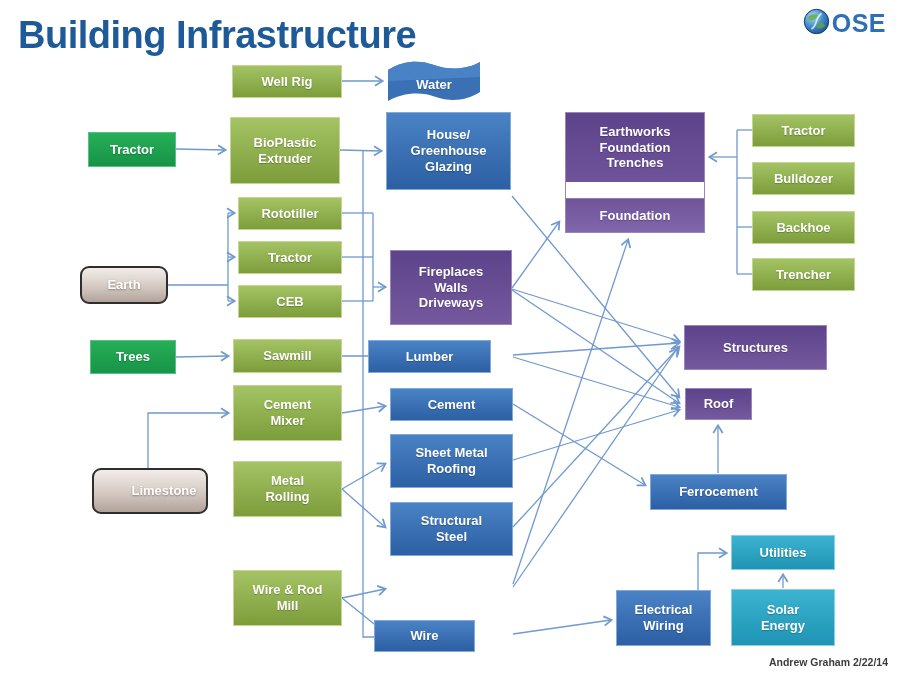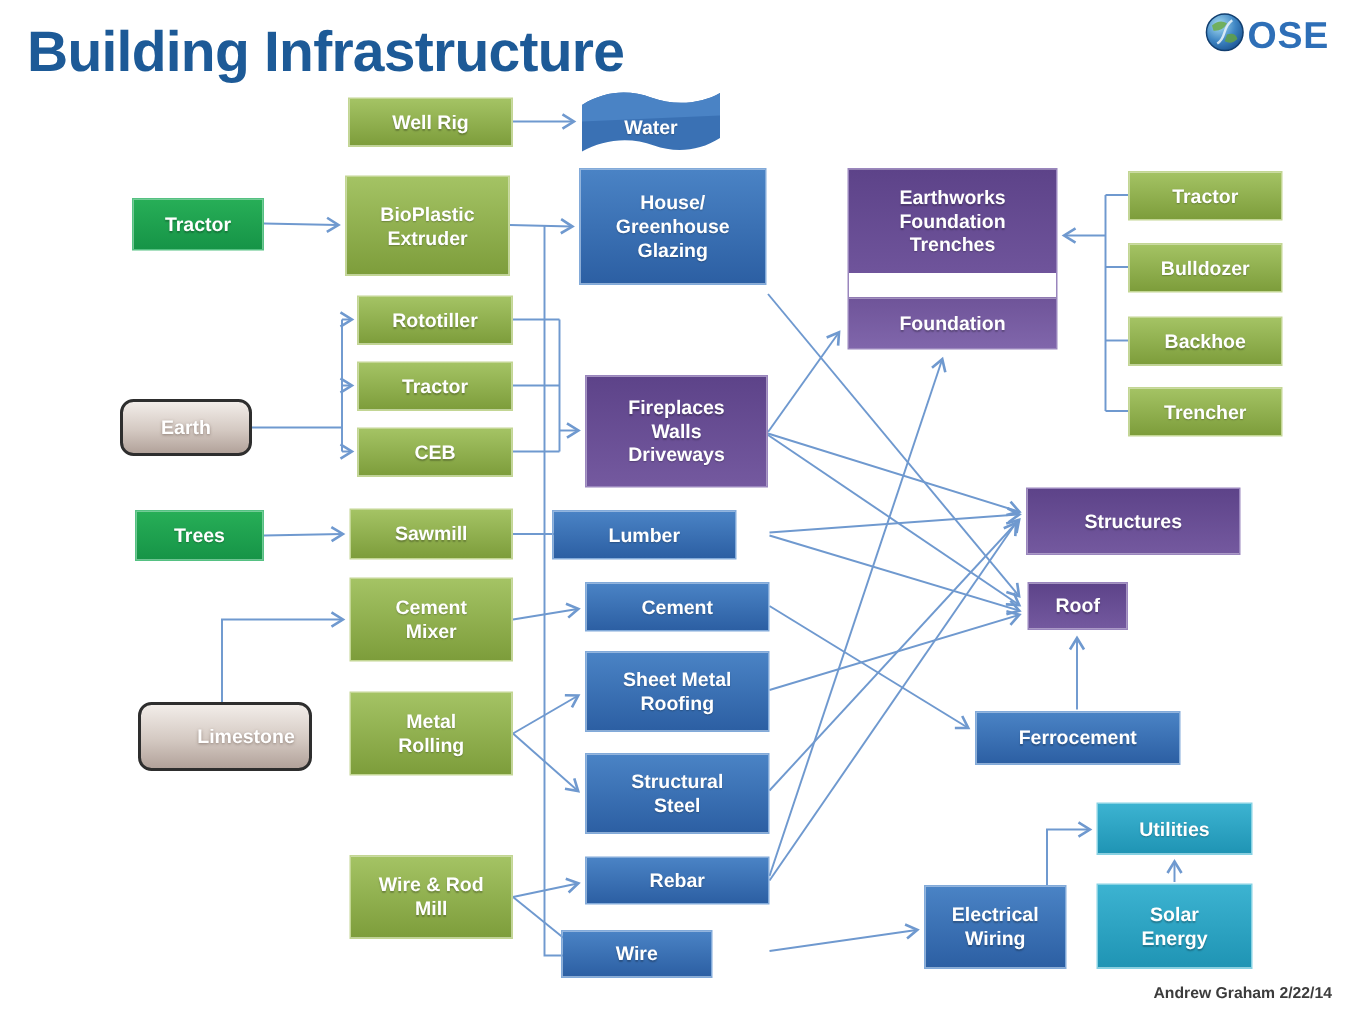--- a/index.html
+++ b/index.html
@@ -146,21 +146,20 @@
       <div class="node blue" style="left: 390px; top: 388px; width: 123px; height: 33px;"><span>Cement</span></div>
       <div class="node gray" style="left: 92px; top: 468px; width: 116px; height: 46px; padding-left: 28px;"><span>Limestone</span></div>
       <div class="node olive" style="left: 233px; top: 461px; width: 109px; height: 56px;"><span>Metal
 Rolling</span></div>
       <div class="node blue" style="left: 390px; top: 434px; width: 123px; height: 54px;"><span>Sheet Metal
 Roofing</span></div>
       <div class="node blue" style="left: 390px; top: 502px; width: 123px; height: 54px;"><span>Structural
 Steel</span></div>
       <div class="node olive" style="left: 233px; top: 570px; width: 109px; height: 56px;"><span>Wire &amp; Rod
 Mill</span></div>
-      <div class="node blue" style="left: 390px; top: 571px; width: 123px; height: 32px;"><span>Rebar</span></div>
       <div class="node blue" style="left: 374px; top: 620px; width: 101px; height: 32px; text-align: center;"><span>Wire</span></div>
       <div class="node purple" style="left: 684px; top: 325px; width: 143px; height: 45px;"><span>Structures</span></div>
       <div class="node purple" style="left: 685px; top: 388px; width: 67px; height: 32px;"><span>Roof</span></div>
       <div class="node blue" style="left: 650px; top: 474px; width: 137px; height: 36px;"><span>Ferrocement</span></div>
       <div class="node blue" style="left: 616px; top: 590px; width: 95px; height: 56px;"><span>Electrical
 Wiring</span></div>
       <div class="node teal" style="left: 731px; top: 535px; width: 104px; height: 35px;"><span>Utilities</span></div>
       <div class="node teal" style="left: 731px; top: 589px; width: 104px; height: 57px;"><span>Solar
 Energy</span></div>
     </div>

